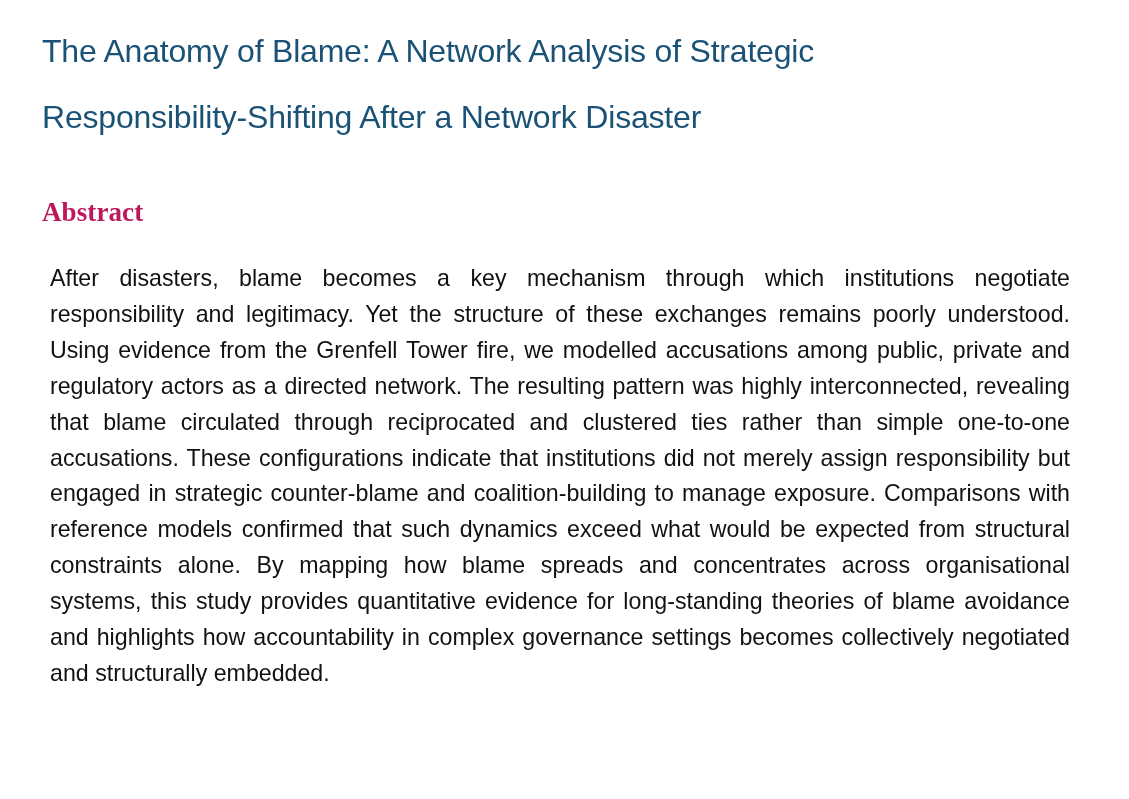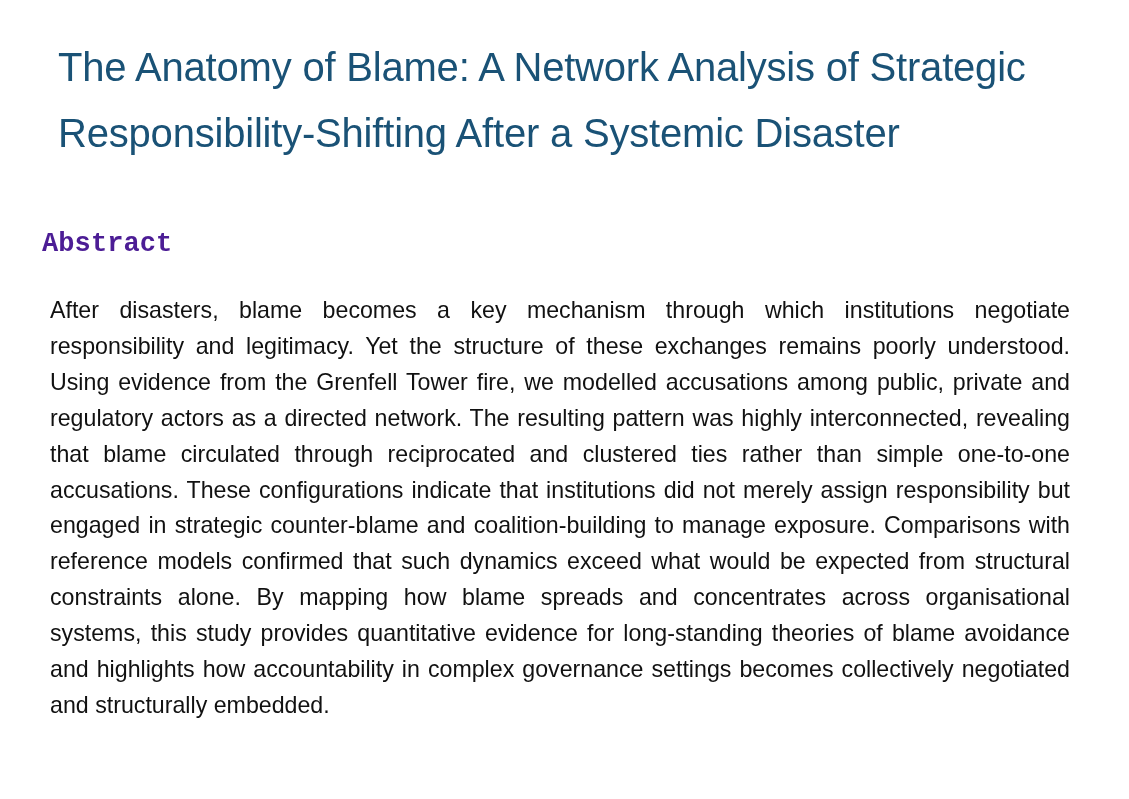--- a/index.html
+++ b/index.html
@@ -25,41 +25,41 @@
   }
 
   .content {
     position: absolute;
     left: 42px;
     top: 0;
     width: 1036px;
   }
 
   .paper-title {
-    margin: 16px;
+    margin: 0;
     padding-top: 18px;
     font-family: "Liberation Sans", sans-serif;
-    font-size: 40px;
+    font-size: 32px;
     font-weight: 400;
     line-height: 66px;
     letter-spacing: -0.2px;
     color: #1a5276;
     text-align: left;
     white-space: normal;
   }
 
   .section-heading {
     margin: 0;
     padding-top: 47px;
-    font-family: Liberation Mono, monospace;
+    font-family: Liberation Serif, serif;
     font-size: 27px;
     font-weight: 700;
     line-height: 30px;
     letter-spacing: 0.1px;
-    color: #4c1d95;
+    color: #be185d;
   }
 
   .abstract-body {
     margin: 8px;
     padding-top: 26px;
     font-family: "Liberation Sans", sans-serif;
     font-size: 23.2px;
     font-weight: 400;
     line-height: 35.9px;
     color: #111111;
@@ -70,21 +70,21 @@
 </style>
 </head>
 <body>
 
 <div class="page">
   <div class="content">
 
     <h1 class="paper-title">
       <span>The Anatomy of Blame: A Network Analysis of Strategic</span>
       <br>
-      <span>Responsibility-Shifting After a Systemic Disaster</span>
+      <span>Responsibility-Shifting After a Network Disaster</span>
     </h1>
 
     <h2 class="section-heading">Abstract</h2>
 
     <p class="abstract-body">After disasters, blame becomes a key mechanism through which institutions negotiate responsibility and legitimacy. Yet the structure of these exchanges remains poorly understood. Using evidence from the Grenfell Tower fire, we modelled accusations among public, private and regulatory actors as a directed network. The resulting pattern was highly interconnected, revealing that blame circulated through reciprocated and clustered ties rather than simple one-to-one accusations. These configurations indicate that institutions did not merely assign responsibility but engaged in strategic counter-blame and coalition-building to manage exposure. Comparisons with reference models confirmed that such dynamics exceed what would be expected from structural constraints alone. By mapping how blame spreads and concentrates across organisational systems, this study provides quantitative evidence for long-standing theories of blame avoidance and highlights how accountability in complex governance settings becomes collectively negotiated and structurally embedded.</p>
 
   </div>
 </div>
 
 </body></html>

